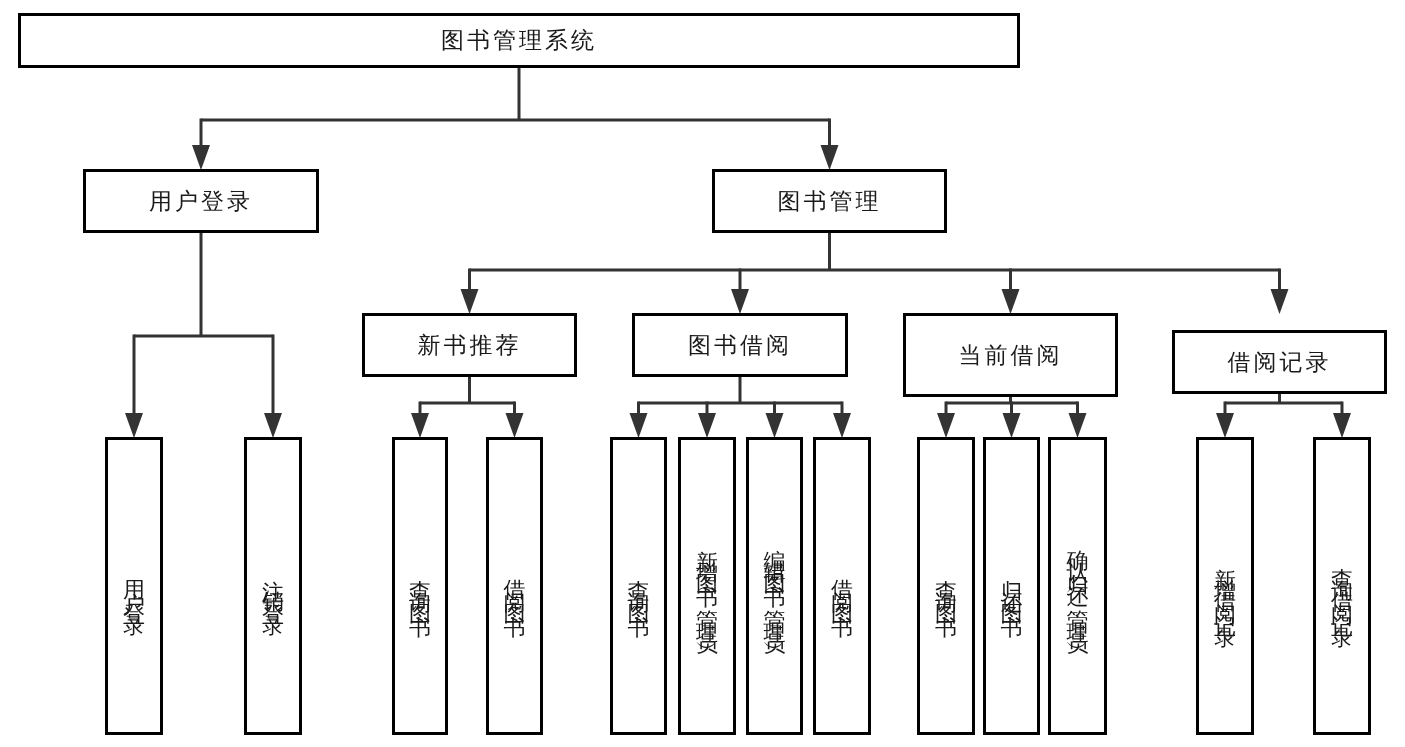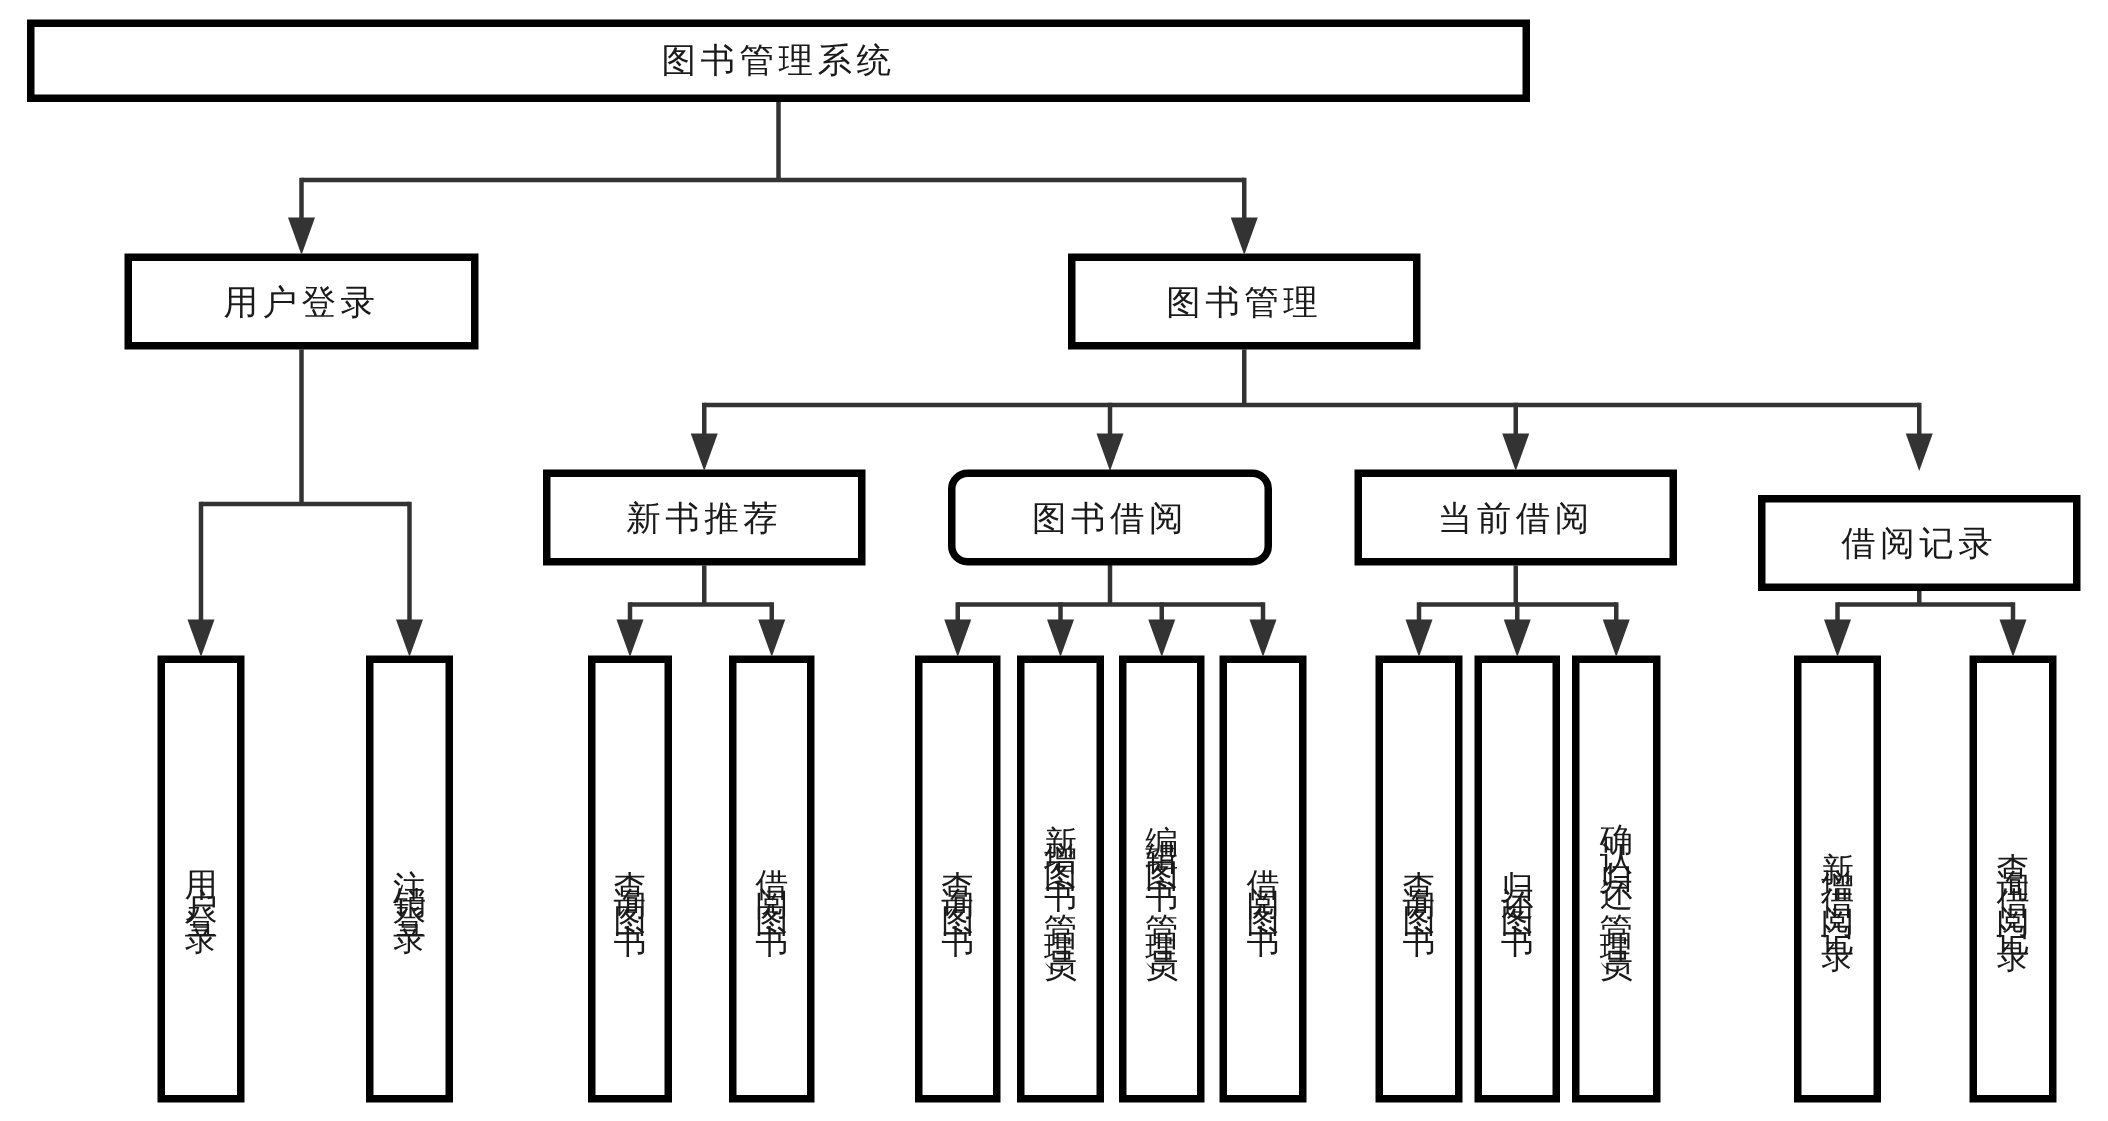--- a/index.html
+++ b/index.html
@@ -20,21 +20,21 @@
     left: 0;
     top: 0;
     width: 1405px;
     height: 747px;
     pointer-events: none;
   }
   .node {
     position: absolute;
     box-sizing: border-box;
     background: #ffffff;
-    border: 5px solid #000000;
+    border: 3px solid #000000;
     display: flex;
     align-items: center;
     justify-content: center;
     color: #1a1a1a;
   }
   .node.horizontal {
     font-size: 23px;
     letter-spacing: 3px;
     white-space: nowrap;
   }
@@ -120,24 +120,24 @@
       </div>
       <div class="node horizontal" style="left: 83px; top: 169px; width: 236px; height: 64px;">
         <span class="lbl">用户登录</span>
       </div>
       <div class="node horizontal" style="left: 712px; top: 169px; width: 235px; height: 64px; justify-content: center;">
         <span class="lbl">图书管理</span>
       </div>
       <div class="node horizontal" style="left: 362px; top: 313px; width: 215px; height: 64px;">
         <span class="lbl">新书推荐</span>
       </div>
-      <div class="node horizontal" style="left: 632px; top: 313px; width: 216px; height: 64px; border-radius: 13px;">
+      <div class="node horizontal" style="left: 632px; top: 313px; width: 216px; height: 64px;">
         <span class="lbl">图书借阅</span>
       </div>
-      <div class="node horizontal" style="left: 903px; top: 313px; width: 215px; height: 64px;">
+      <div class="node horizontal" style="left: 903px; top: 313px; width: 215px; height: 84px;">
         <span class="lbl">当前借阅</span>
       </div>
       <div class="node horizontal" style="left: 1172px; top: 313px; width: 215px; height: 64px; margin-top: 17px;">
         <span class="lbl">借阅记录</span>
       </div>
       <div class="node vertical" style="left: 105px; top: 437px; width: 58px; height: 298px;">
         <span class="lbl">用户登录</span>
       </div>
       <div class="node vertical" style="left: 244px; top: 437px; width: 58px; height: 298px;">
         <span class="lbl">注销登录</span>

